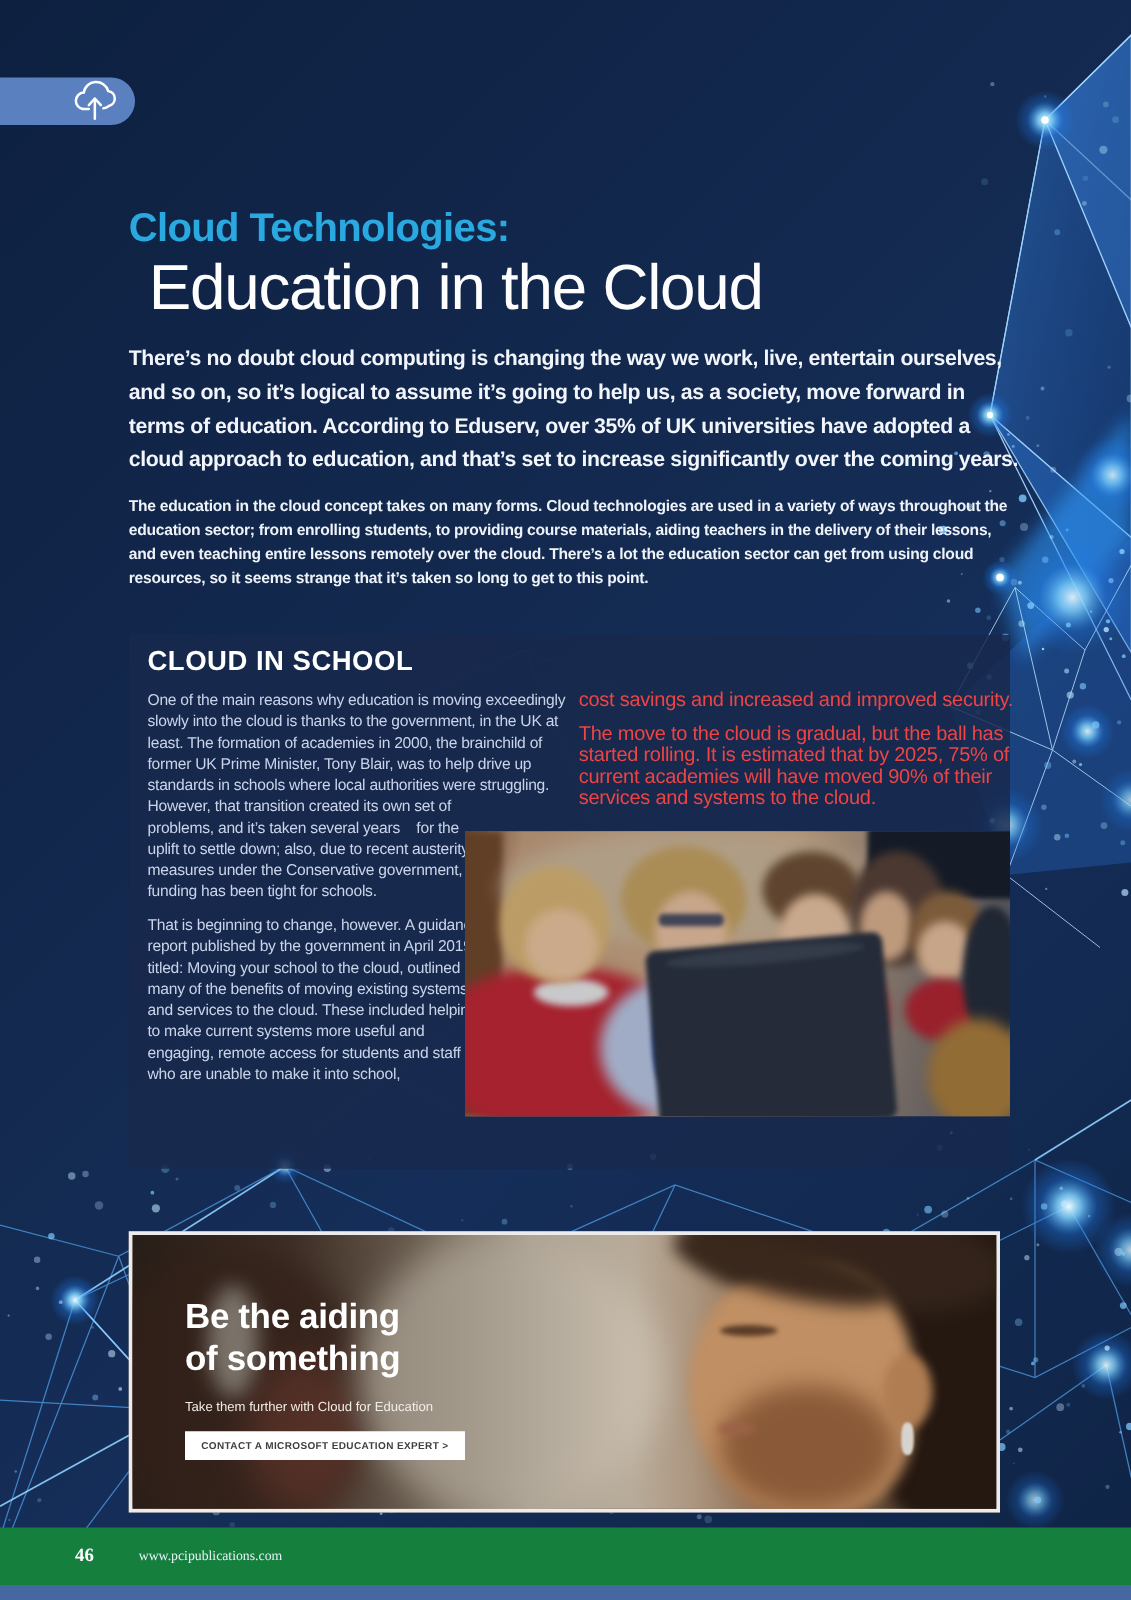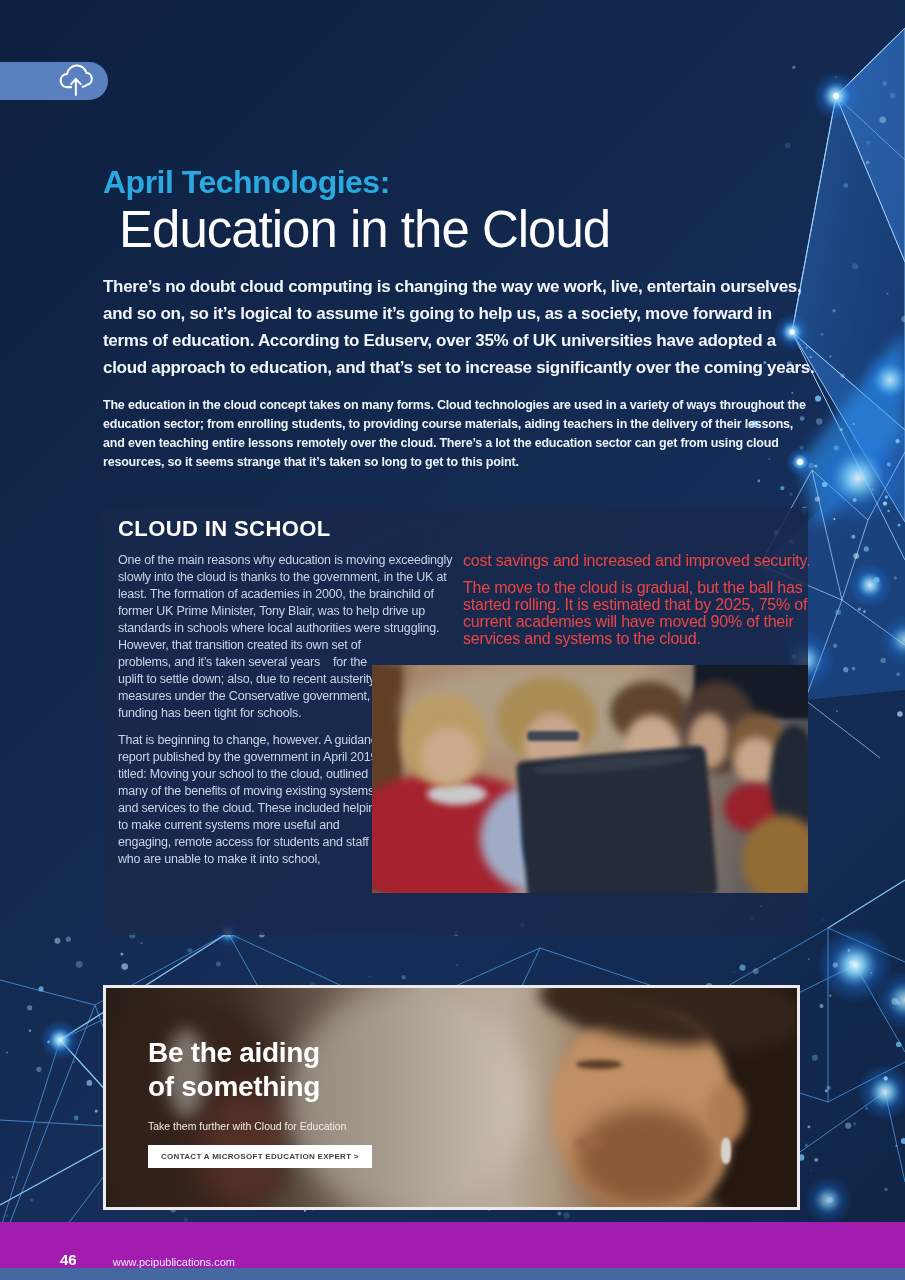--- a/index.html
+++ b/index.html
@@ -47,22 +47,22 @@
     background:linear-gradient(90deg,#3a2c26 0%,#574237 18%,#8a7a6a 32%,#cfc4b2 46%,#c4b6a4 58%,#8c6b4e 74%,#2e211a 100%);}
   .ad-photo .b{position:absolute;border-radius:50%;}
   .ad-shade{position:absolute;inset:0;
     background:linear-gradient(90deg,rgba(25,18,12,.55) 0%,rgba(25,18,12,.25) 40%,transparent 65%);}
   .ad-content{position:absolute;left:42px;top:48px;color:#fff;z-index:2;}
   .ad-h{font-size:28px;font-weight:700;line-height:1.22;letter-spacing:-.3px;}
   .ad-tagline{margin-top:16px;font-size:10.5px;color:#f0ece6;}
   .ad-cta{margin-top:13px;display:inline-block;background:#fff;color:#3f3f3f;
     font-size:8px;font-weight:700;letter-spacing:.3px;padding:7px 13px;cursor:pointer;}
   
-  .fbar{position:absolute;left:0;top:1222px;width:905px;height:46px;background:#a21caf;
-    z-index:2;display:flex;align-items:flex-end;}
+  .fbar{position:absolute;left:0;top:1222px;width:905px;height:46px;background:#15803d;
+    z-index:2;display:flex;align-items:center;font-family:Liberation Serif, serif;}
   .pnum{margin-left:60px;font-size:15px;font-weight:700;color:#fff;}
   .site{margin-left:36px;font-size:11px;color:#e9eff8;}
   .fstrip{position:absolute;left:0;top:1268px;width:905px;height:12px;background:#44689f;z-index:2;}
 </style>
 </head>
 <body>
 
 <svg class="bg" id="bgnet" viewBox="0 0 905 1280" xmlns="http://www.w3.org/2000/svg">
   <defs>
     <radialGradient id="g1">
@@ -379,21 +379,21 @@
 <div class="tab">
   <svg viewBox="0 0 48 40">
     <path d="M14 27 a7.5 7.5 0 0 1 0.8 -14.9 a11.5 11.5 0 0 1 22.4 -1.5 a7 7 0 0 1 0.4 13.8 q-1.9 1.9 -4.8 2.1" fill="none" stroke="#fff" stroke-width="2.3" stroke-linecap="round"></path>
     <path d="M14 27 h5.5" fill="none" stroke="#fff" stroke-width="2.3" stroke-linecap="round"></path>
     <line x1="25" y1="36" x2="25" y2="18.5" stroke="#fff" stroke-width="2.3" stroke-linecap="round"></line>
     <polyline points="19.5,23.5 25,17.5 30.5,23.5" fill="none" stroke="#fff" stroke-width="2.3" stroke-linecap="round" stroke-linejoin="round"></polyline>
   </svg>
 </div>
 
 <header>
-  <div class="kicker">April Technologies:</div>
+  <div class="kicker">Cloud Technologies:</div>
   <h1>Education in the Cloud</h1>
   <p class="intro">There’s no doubt cloud computing is changing the way we work, live, entertain ourselves, and so on, so it’s logical to assume it’s going to help us, as a society, move forward in terms of education. According to Eduserv, over 35% of UK universities have adopted a cloud approach to education, and that’s set to increase significantly over the coming years.</p>
   <p class="lede">The education in the cloud concept takes on many forms. Cloud technologies are used in a variety of ways throughout the education sector; from enrolling students, to providing course materials, aiding teachers in the delivery of their lessons, and even teaching entire lessons remotely over the cloud. There’s a lot the education sector can get from using cloud resources, so it seems strange that it’s taken so long to get to this point.</p>
 </header>
 
 <section class="panel">
   <h2>CLOUD IN SCHOOL</h2>
   <div class="colL">
     <p>One of the main reasons why education is moving exceedingly slowly into the cloud is thanks to the government, in the UK at least. The formation of academies in 2000, the brainchild of former UK Prime Minister, Tony Blair, was to help drive up standards in schools where local authorities were struggling.</p>
     <p class="narrow pre">However, that transition created its own set of problems, and it’s taken several years    for the uplift to settle down; also, due to recent austerity measures under the Conservative government, funding has been tight for schools.</p>

